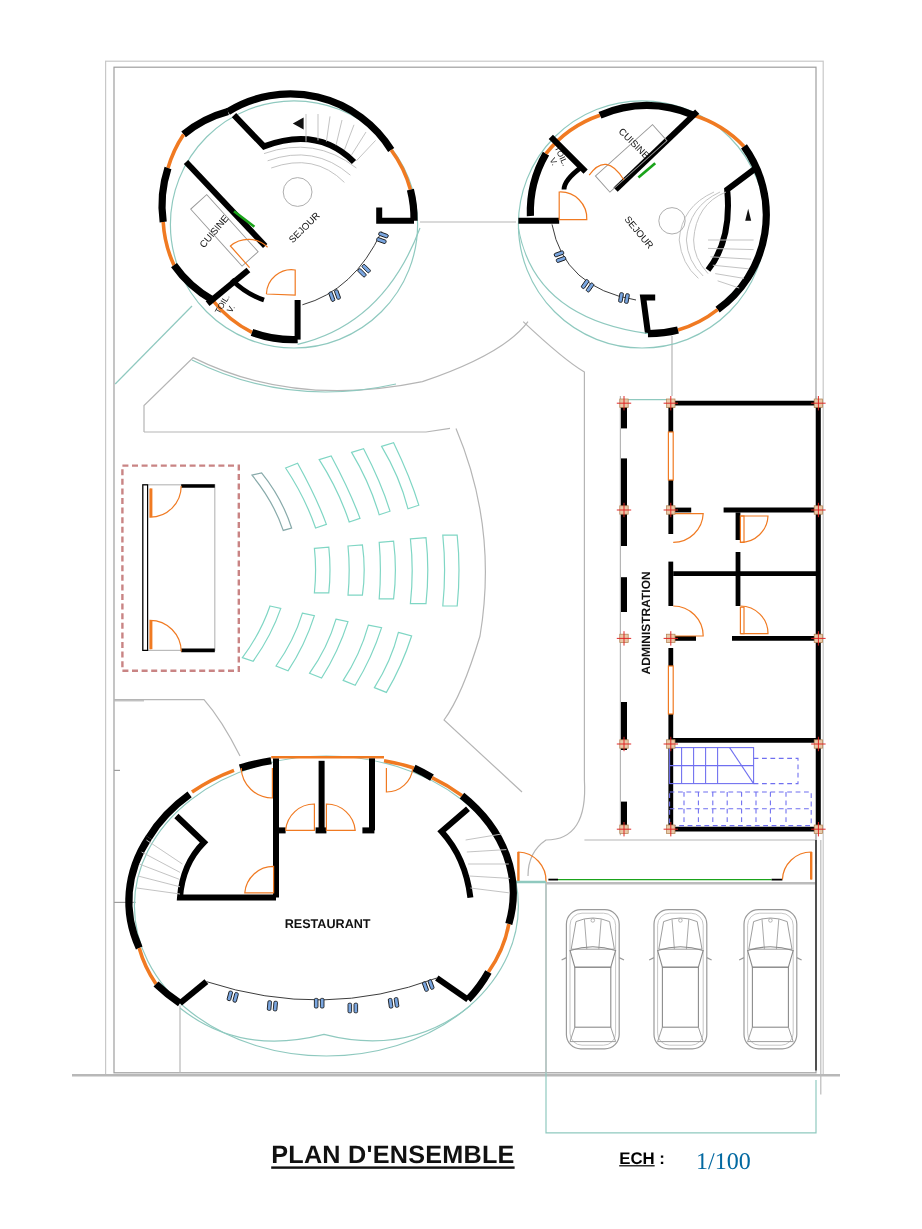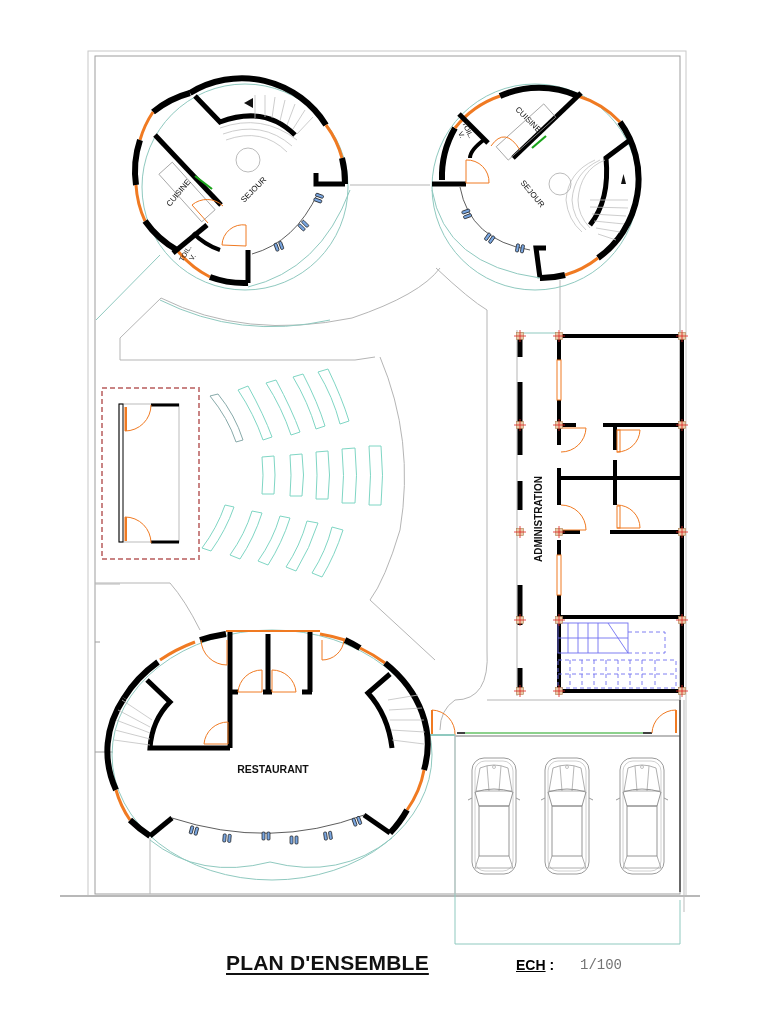--- a/index.html
+++ b/index.html
@@ -3,21 +3,21 @@
 <meta charset="utf-8">
 <style>
   html, body { margin:0; padding:0; background:#ffffff; }
   body { width:768px; height:1024px; position:relative; overflow:hidden; font-family:"Liberation Sans", sans-serif; }
   #plan { position:absolute; left:0; top:0; }
   .lbl { font-family:"Liberation Sans", sans-serif; fill:#111; }
   .title-block { position:absolute; left:0; top:945px; width:696px; height:40px; }
   .title { position:absolute; left:226px; top:6px; font-family:"Liberation Sans", sans-serif; font-weight:bold; font-size:21px; color:#111; text-decoration:underline; text-underline-offset:3px; letter-spacing:0.2px; }
   .scale-label { position:absolute; left:516px; top:12px; font-family:"Liberation Sans", sans-serif; font-weight:bold; font-size:14px; color:#000000; }
   .scale-label .u { text-decoration:underline; }
-  .scale-value { position:absolute; left:580px; top:12px; font-family:Liberation Mono, monospace; font-size:14px; color:#737373; }
+  .scale-value { position:absolute; left:580px; top:12px; font-family:Liberation Serif, serif; font-size:20px; color:#0369a1; }
 </style>
 </head>
 <body>
 
 <svg id="plan" width="768" height="1024" viewBox="0 0 768 1024" xmlns="http://www.w3.org/2000/svg">
   <defs>
     <g id="car">
       <rect x="-22" y="-58" width="44" height="116" rx="12" fill="none" stroke="#9a9a9a" stroke-width="1"></rect>
       <rect x="-19" y="-55" width="38" height="110" rx="10" fill="none" stroke="#c4c4c4" stroke-width="0.8"></rect>
       <path d="M-18,-25 L-14,-48 Q0,-54 14,-48 L18,-25 Z" fill="none" stroke="#9a9a9a" stroke-width="0.8"></path>

